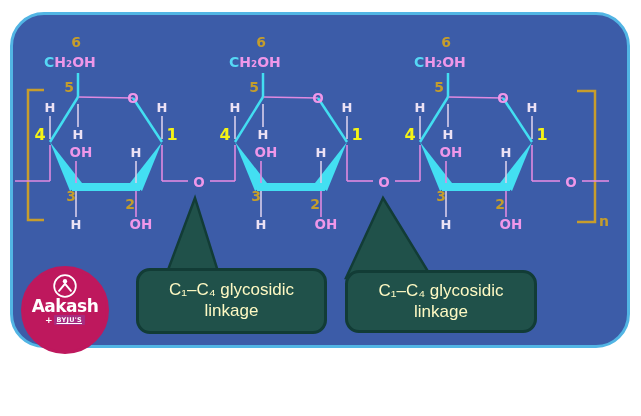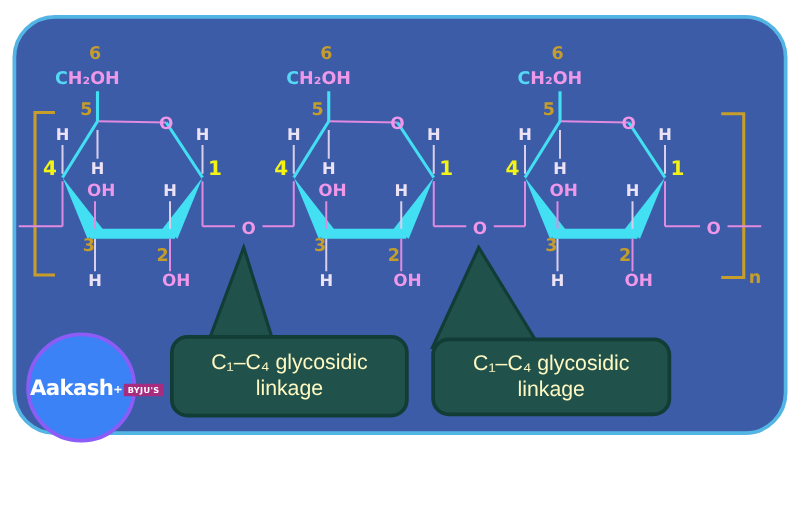--- a/index.html
+++ b/index.html
@@ -33,27 +33,27 @@
           color:#fef9c3;font:17px "Liberation Sans",sans-serif;line-height:1.22;text-align:center;}
   .bubble-1{left:136px;top:268px;width:191px;height:66px;}
   .bubble-2{left:345px;top:270px;width:192px;height:63px;}
 
   .title-box{position:absolute;left:200px;top:358px;width:233px;height:47px;box-sizing:border-box;
              background:#ffffff;border:2px solid #3fa8d8;border-radius:9px;
              display:flex;align-items:center;justify-content:center;}
   .title-box span{color:#822d8f;font:bold 18px "Liberation Sans",sans-serif;letter-spacing:.2px;}
 
   .logo{position:absolute;left:21px;top:266px;width:88px;height:88px;box-sizing:border-box;
-        background:#3b82f6;border:3px solid #8b5cf6;border-radius:50%;
-        display:flex;flex-direction:row;align-items:center;justify-content:flex-start;padding-top:4px;}
+        background:#be185d;border:3px solid #be185d;border-radius:50%;
+        display:flex;flex-direction:column;align-items:center;justify-content:flex-start;padding-top:4px;}
   .logo .brand{color:#ffffff;font:bold 17px "DejaVu Sans",sans-serif;letter-spacing:-0.5px;margin-top:-3px;}
   .logo .byju-row{display:flex;align-items:center;gap:1px;margin-top:-1px;}
   .logo .plus{color:#ffffff;font:bold 9px "DejaVu Sans",sans-serif;}
   .logo .badge{background:#a62c80;color:#ffffff;font:bold 6.5px "DejaVu Sans",sans-serif;
-               padding:1px 3px;border-radius:1px;letter-spacing:.3px;}
+               padding:1px 3px;border-radius:1px;letter-spacing:.3px;text-decoration:underline;}
 </style>
 </head>
 <body>
 
 <div class="canvas">
 
   <div class="panel"></div>
 
   <svg class="diagram" width="641" height="416" viewBox="0 0 641 416">
 

